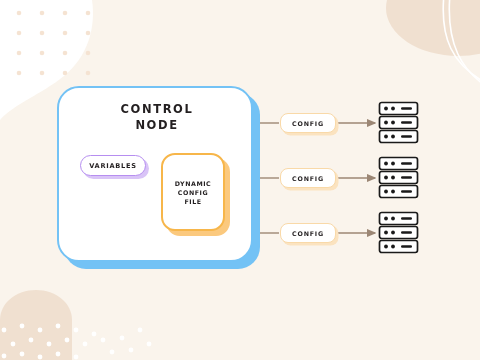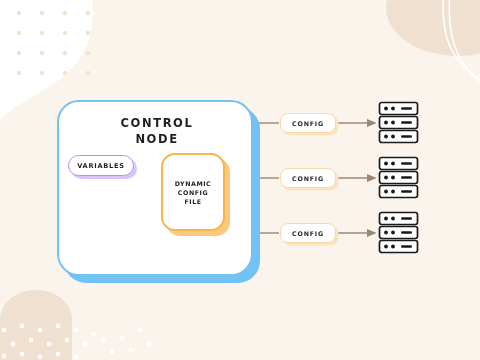--- a/index.html
+++ b/index.html
@@ -22,21 +22,21 @@
     left: 0; top: 0;
     width: 480px;
     height: 360px;
     pointer-events: none;
   }
 
   
   .control-node {
     position: absolute;
     left: 57px;
-    top: 100px;
+    top: 86px;
     width: 196px;
     height: 176px;
     background: #ffffff;
     border: 2px solid #73c2f5;
     border-radius: 22px;
     box-shadow: 7px 7px 0 0 #73c2f5;
     box-sizing: border-box;
   }
   .control-node-title {
     position: absolute;
@@ -58,20 +58,21 @@
     width: 66px;
     height: 21px;
     background: #ffffff;
     border: 1.6px solid #b68ef0;
     border-radius: 11px;
     box-shadow: 3px 3px 0 0 #d9c4f7;
     box-sizing: border-box;
     display: flex;
     align-items: center;
     justify-content: center;
+    margin-left: 12px;
   }
   .pill-label {
     font-size: 6.6px;
     font-weight: bold;
     letter-spacing: 0.75px;
     color: #231f20;
   }
   #pill-variables { left: 68px; top: 155px; }
   #pill-facts     { left: 68px; top: 207px; }
 

